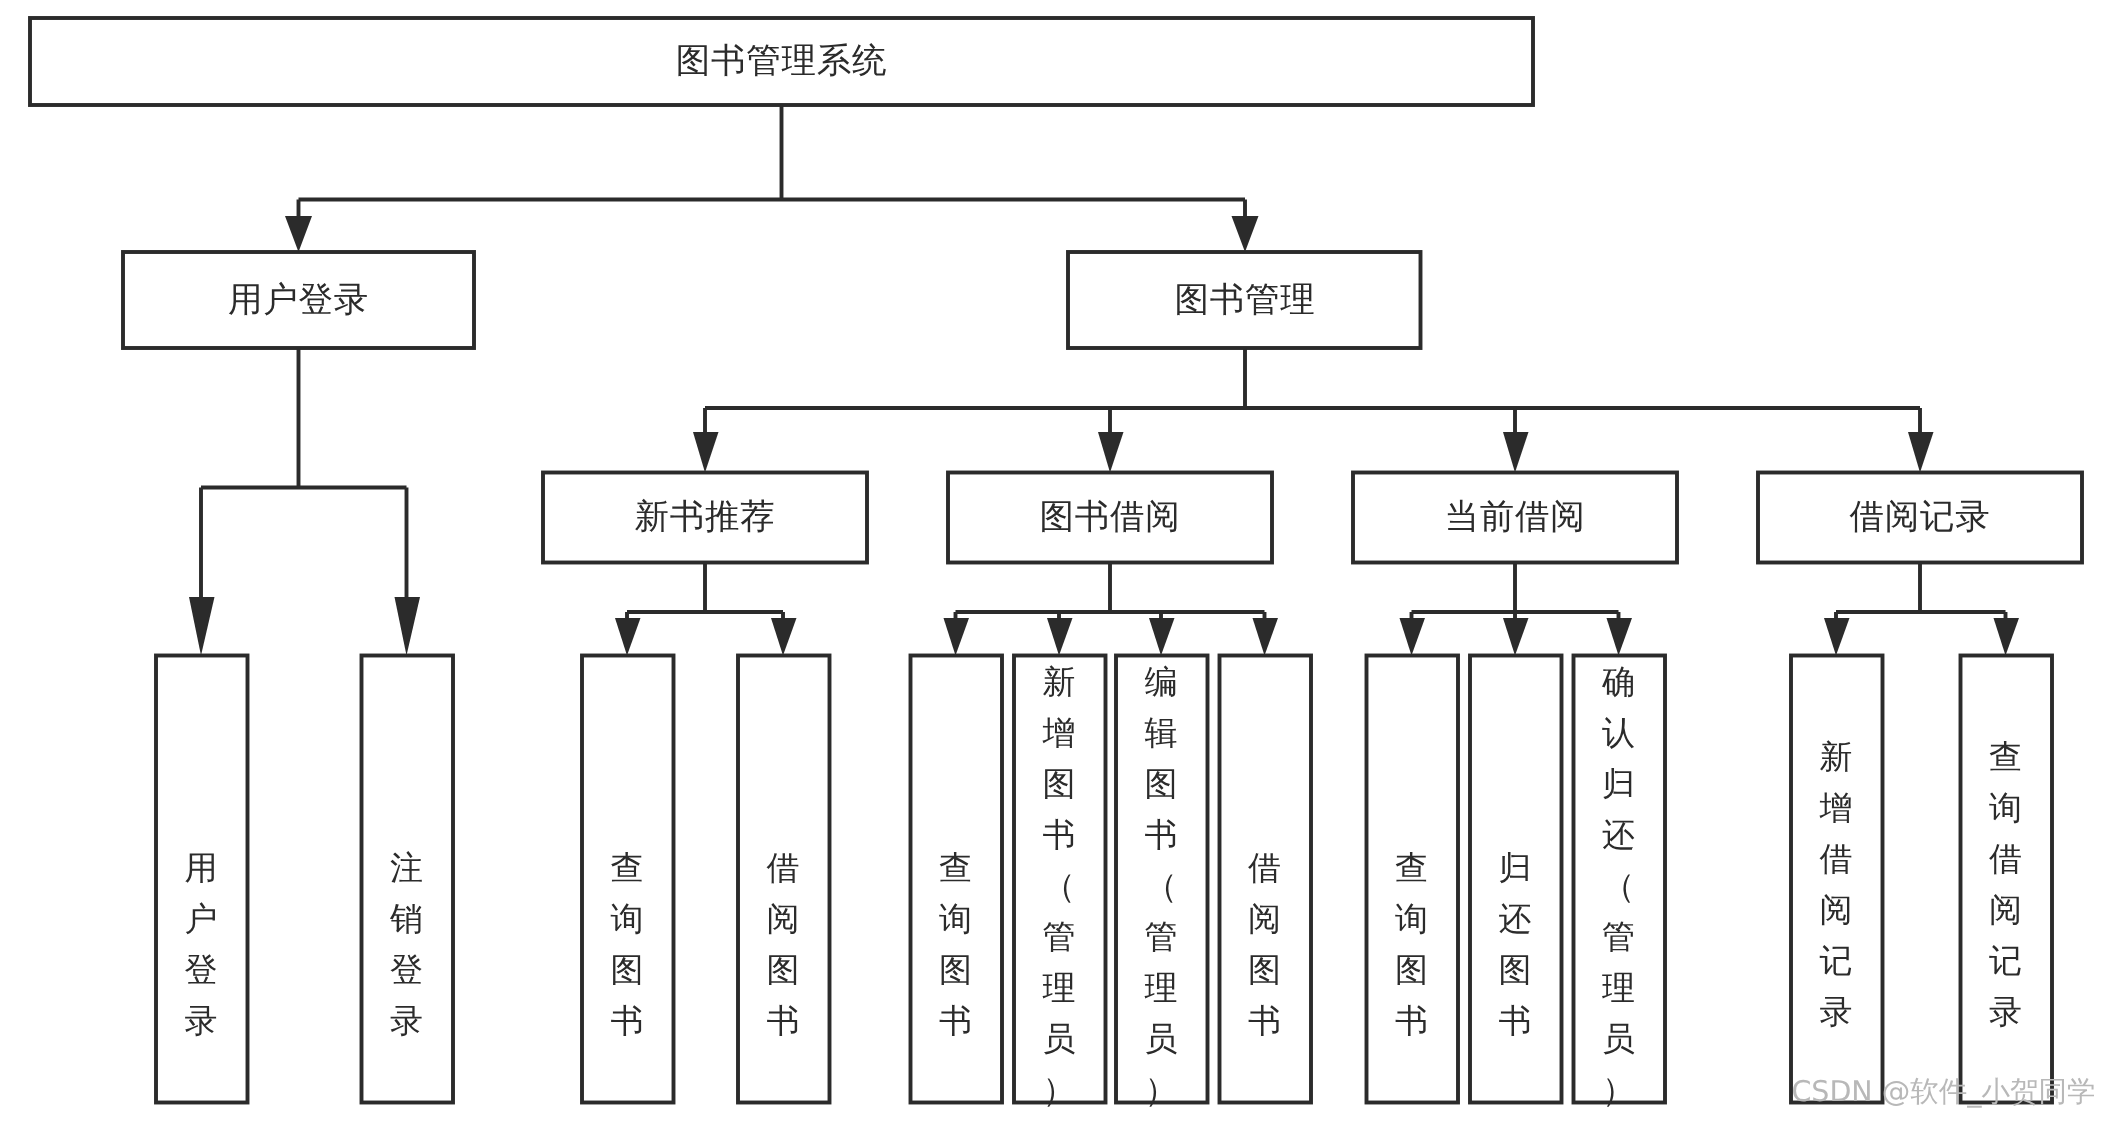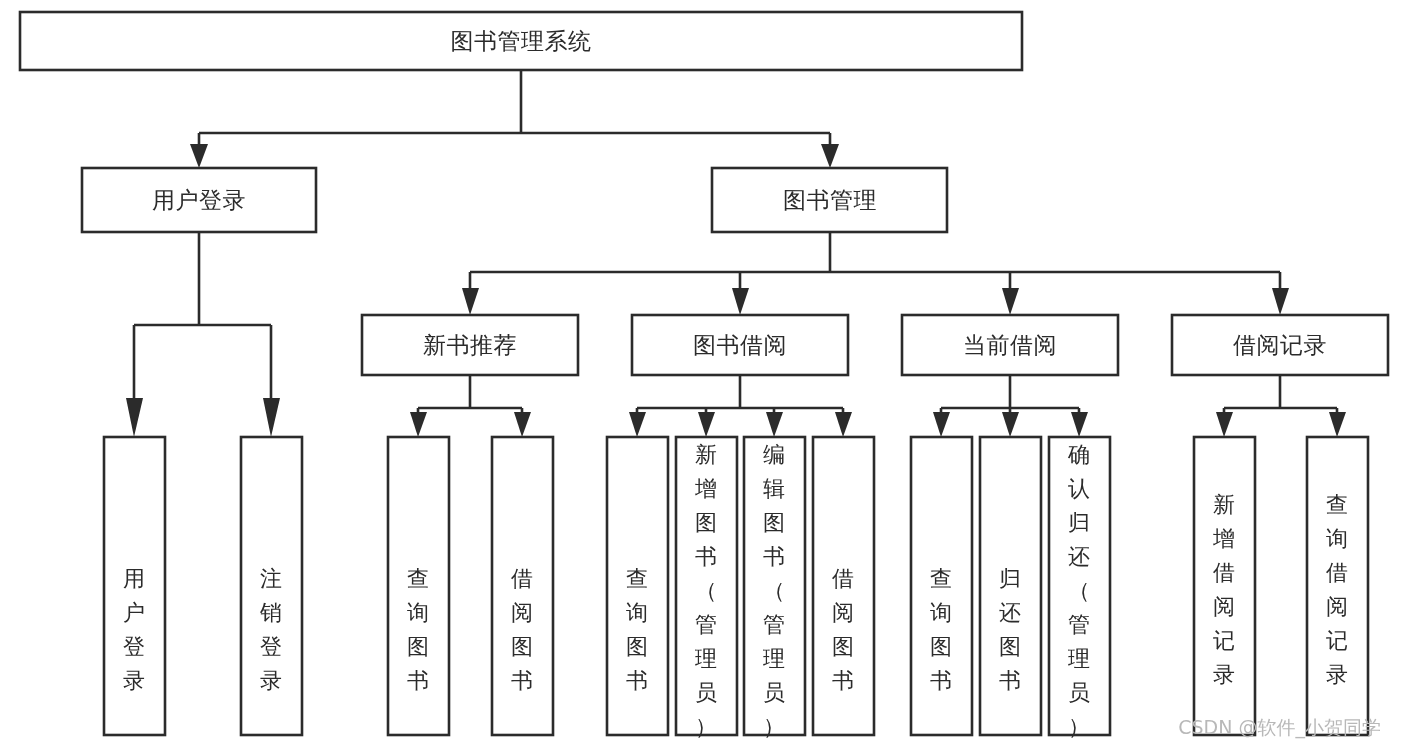--- a/index.html
+++ b/index.html
@@ -52,21 +52,21 @@
     stroke-width: 2.6;
     fill: none;
     stroke-linecap: butt;
   }
   .arrow-head {
     fill: #2b2b2b;
     stroke: none;
   }
   .watermark {
     position: absolute;
-    right: 24px;
+    right: 8px;
     bottom: 6px;
     color: #b8b8b8;
     font-size: 19px;
     font-family: "DejaVu Sans", "Liberation Sans", sans-serif;
     white-space: nowrap;
     user-select: none;
   }
 </style>
 </head>
 <body>

